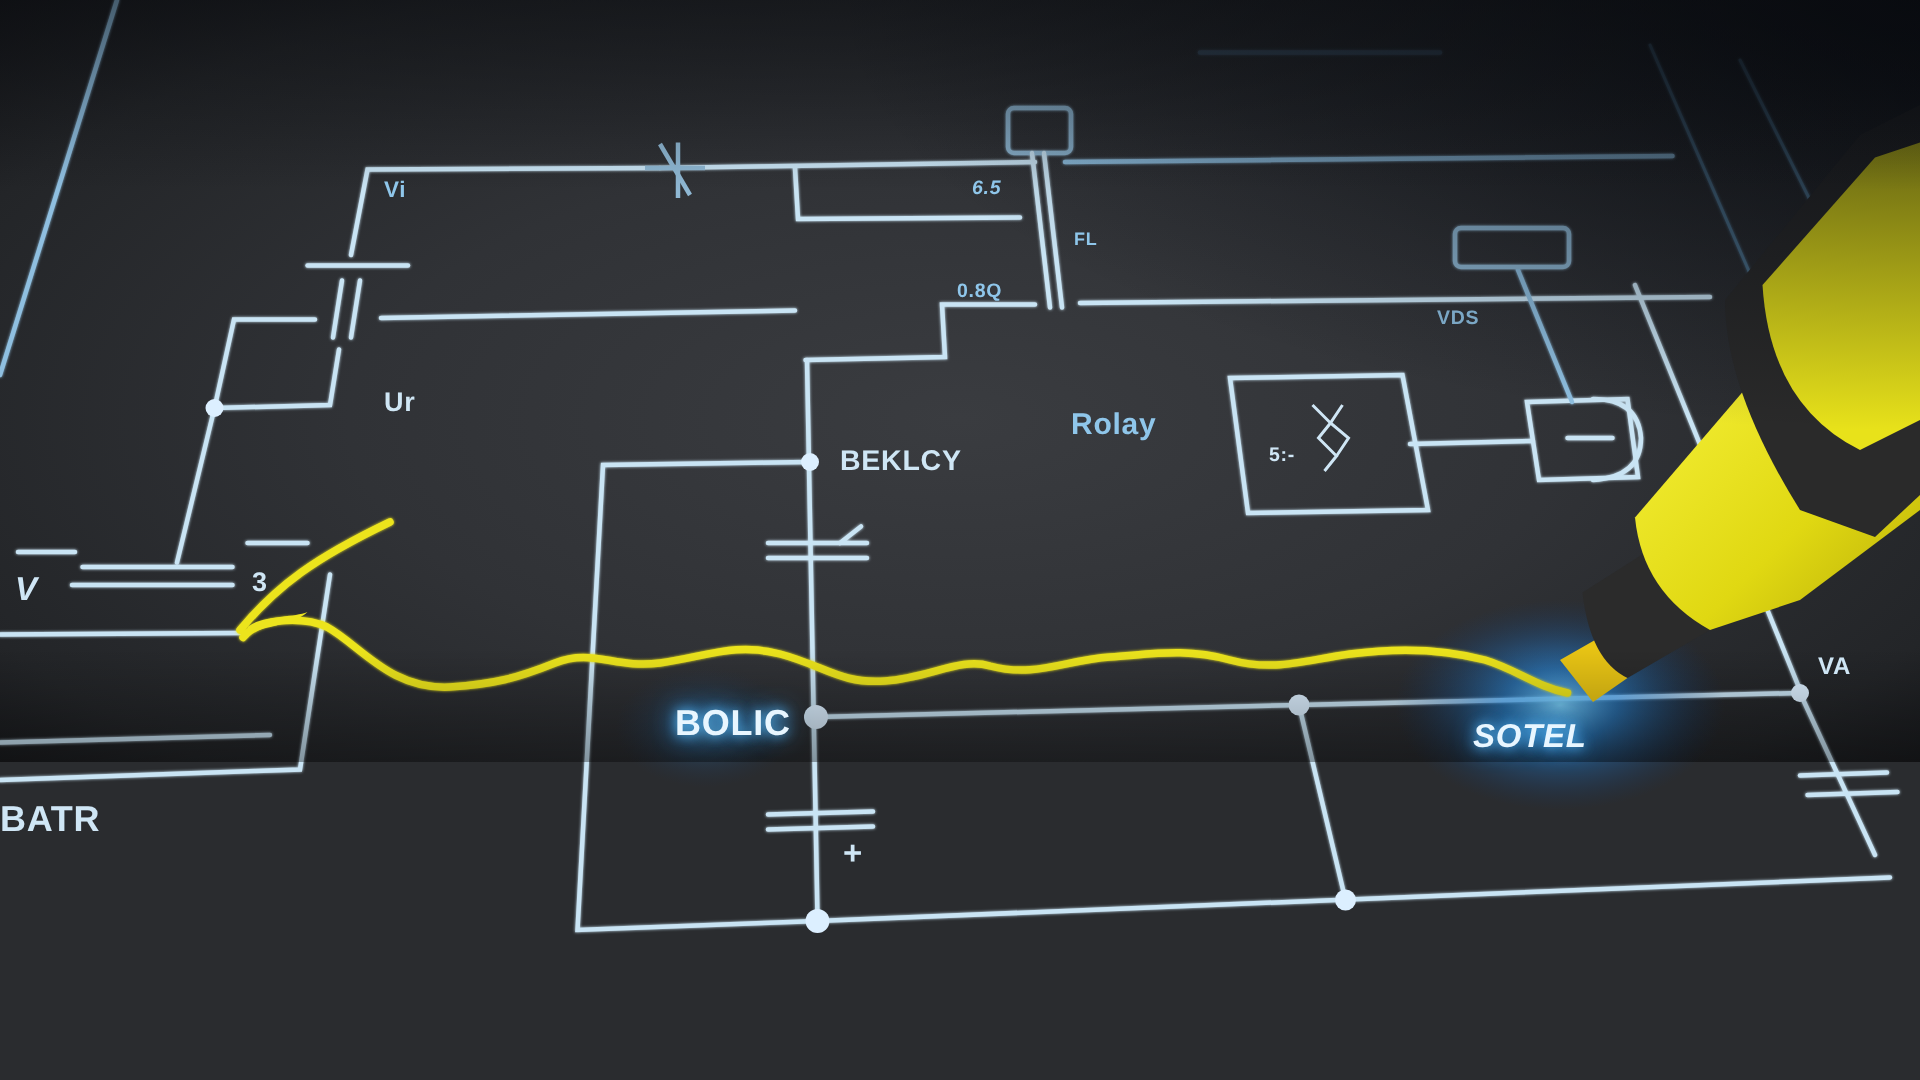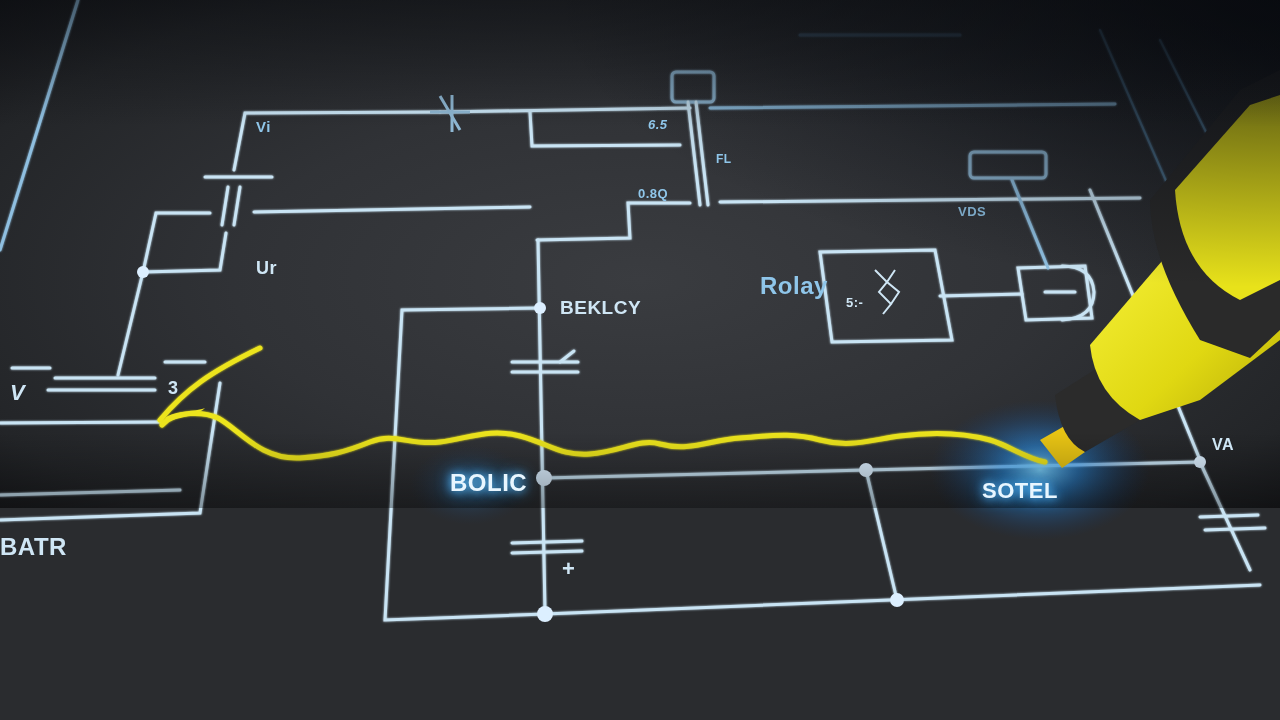--- a/index.html
+++ b/index.html
@@ -142,23 +142,23 @@
   </svg>
 
   <div class="vignette"></div>
 
   <span class="lbl blue" style="left:256px;top:118px;font-size:15px;">Vi</span>
   <span class="lbl" style="left:256px;top:214px;font-size:18px;margin-top:44px;">Ur</span>
   <span class="lbl" style="left:0px;top:533px;font-size:24px;">BATR</span>
   <span class="lbl" style="left:10px;top:380px;font-size:22px;font-style:italic;">V</span>
   <span class="lbl" style="left:168px;top:378px;font-size:18px;">3</span>
   <span class="lbl" style="left:560px;top:297px;font-size:19px;text-align:center;">BEKLCY</span>
-  <span class="lbl blue" style="left:760px;top:272px;font-size:24px;">Rolay</span>
+  <span class="lbl blue" style="left:714px;top:272px;font-size:20px;">Rolay</span>
   <span class="lbl" style="left:846px;top:295px;font-size:13px;">5:-</span>
   <span class="lbl glow" style="left:430px;top:469px;font-size:24px;padding-left:20px;">BOLIC</span>
-  <span class="lbl glow" style="left:982px;top:478px;font-size:22px;">SOTEL</span>
+  <span class="lbl glow" style="left:982px;top:478px;font-size:22px;font-style:italic;">SOTEL</span>
   <span class="lbl" style="left:1212px;top:436px;font-size:16px;">VA</span>
   <span class="lbl blue" style="left:648px;top:117px;font-size:13px;font-style:italic;">6.5</span>
   <span class="lbl blue" style="left:638px;top:150px;font-size:13px;margin-top:36px;">0.8Q</span>
   <span class="lbl blue" style="left:716px;top:152px;font-size:12px;">FL</span>
   <span class="lbl blue" style="left:958px;top:204px;font-size:13px;opacity:0.8;">VDS</span>
   <span class="lbl" style="left:562px;top:556px;font-size:22px;">+</span>
 </div>
 
 </body></html>

